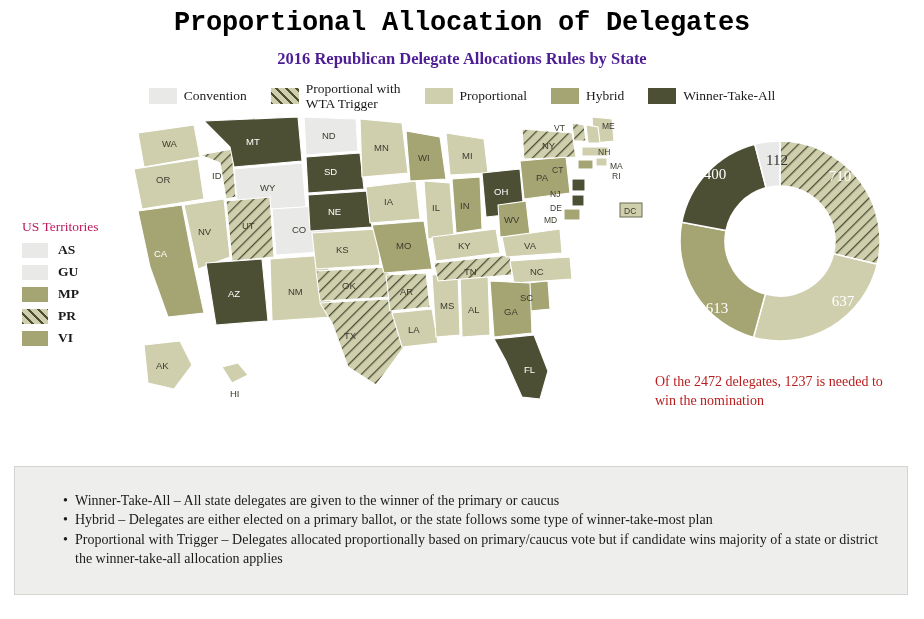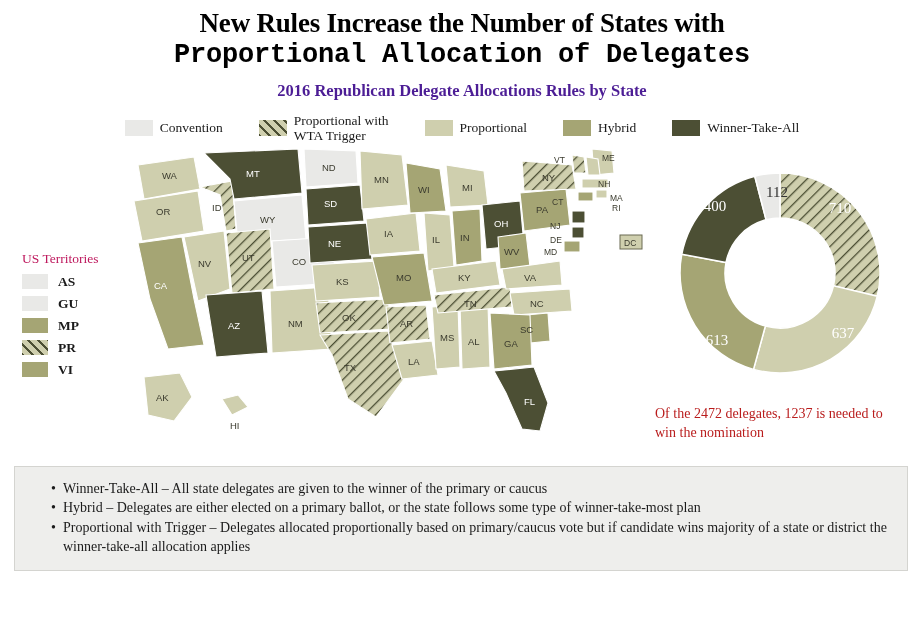--- a/index.html
+++ b/index.html
@@ -31,21 +31,21 @@
     font-family: "Liberation Serif", serif;
     font-weight: bold;
     font-size: 16.5px;
     margin-top: 9px;
     color: #4c1d95;
   }
   .legend {
     display: flex;
     justify-content: center;
     align-items: center;
-    gap: 36px;
+    gap: 24px;
     margin-top: 12px;
     font-family: "Liberation Serif", serif;
     font-size: 13.5px;
   }
   .legend-item {
     display: flex;
     align-items: center;
     gap: 7px;
   }
   .swatch {
@@ -77,20 +77,21 @@
     width: 110px;
     font-family: "Liberation Serif", serif;
   }
   .territories .terr-title {
     font-size: 13.5px;
     margin-bottom: 7px;
     color: #be185d;
   }
   .terr-row {
     display: flex;
+    align-items: center;
     gap: 10px;
     margin-bottom: 6px;
     font-size: 13.5px;
     font-weight: bold;
   }
   .terr-row .swatch { width: 26px; height: 15px; }
 
   .map-wrap {
     position: absolute;
     left: 120px;
@@ -135,21 +136,21 @@
     box-sizing: border-box;
     font-family: "Liberation Serif", serif;
   }
   .analysis h3 {
     margin: 0 0 3px 0;
     text-align: center;
     font-size: 15px;
     font-weight: bold;
   }
   .analysis ul {
-    margin: 4px;
+    margin: 16px;
     padding-left: 20px;
     list-style: none;
   }
   .analysis li {
     font-size: 14px;
     line-height: 1.38;
     position: relative;
     padding-left: 12px;
   }
   .analysis li:before {
@@ -167,21 +168,20 @@
   .tiny-label {
     font-family: "Liberation Sans", sans-serif;
     font-size: 8.5px;
     fill: #3b3b2e;
   }
 </style>
 </head>
 <body>
 
 <div class="title">
-  <span class="l1">New Rules Increase the Number of States with</span>
   <span class="l2">Proportional Allocation of Delegates</span>
 </div>
 
 <div class="subtitle">2016 Republican Delegate Allocations Rules by State</div>
 
 <div class="legend">
   <div class="legend-item">
     <span class="swatch c-convention"></span>
     <span class="lbl">Convention</span>
   </div>

